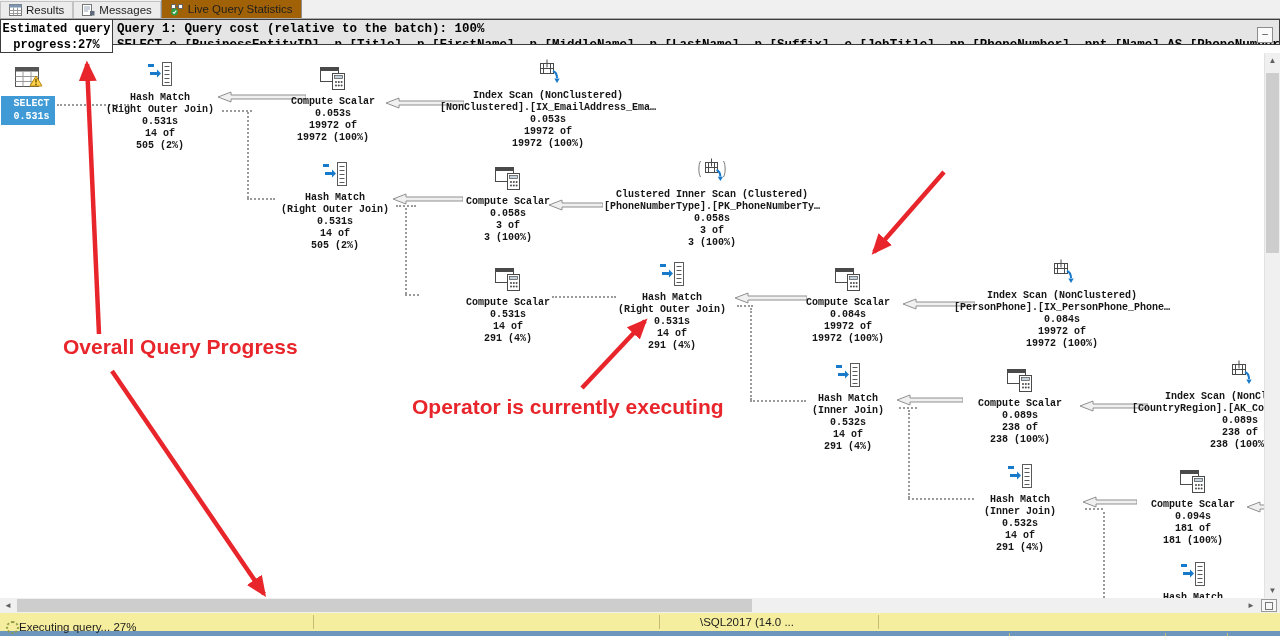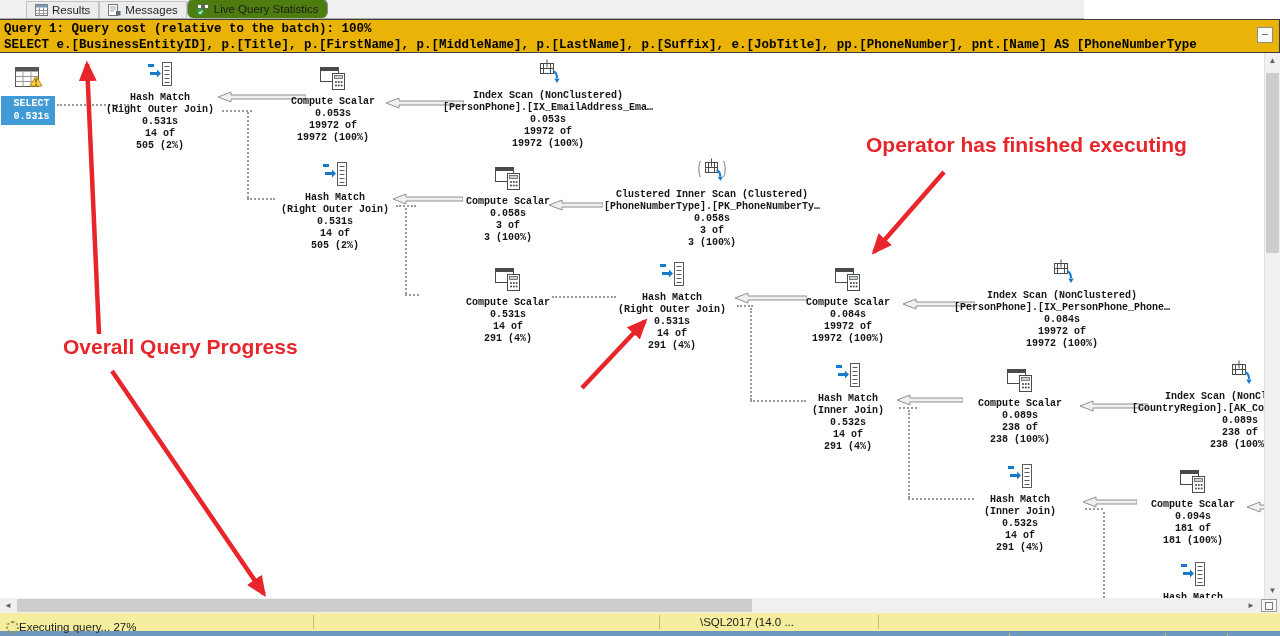--- a/index.html
+++ b/index.html
@@ -2,33 +2,33 @@
 <html style="--red: #e8252b; --sel: #3f9ad6; --status: #f5ee9e;"><head>
 <meta charset="utf-8">
 <style>
   :root{ --sel:#3f9ad6; --red:#e8252b; --status:#f5ee9e; }
   html,body{margin:0;padding:0;}
   body{width:1280px;height:636px;overflow:hidden;background:#fff;
        font-family:"Liberation Sans",sans-serif;}
   .screen{position:relative;width:1280px;height:636px;background:#fff;overflow:hidden;}
 
   
-  .tabbar{position:absolute;left:0;top:0;width:1084px;height:19px;background:#f0f0f0;
-          border-bottom:1px solid #ababab;display:flex;align-items:flex-end;box-sizing:border-box;padding-left:26px;}
+  .tabbar{position:absolute;left:0;top:0;width:1280px;height:19px;background:#f0f0f0;
+          border-bottom:1px solid #ababab;display:flex;align-items:flex-end;box-sizing:border-box;}
   .tab{height:17px;display:flex;align-items:center;gap:4px;padding:0 8px;
        font-size:11.5px;color:#1e1e1e;background:#ececec;border:1px solid #c3c3c3;border-bottom:none;
        box-sizing:border-box;white-space:nowrap;cursor:default;}
-  .tab.active{background:#4d7c0f;border-color:#8f8f8f;height:19px;position:relative;z-index:2;border-radius:6px;}
+  .tab.active{background:#a16207;border-color:#8f8f8f;height:19px;position:relative;z-index:2;}
   .ticon{display:inline-flex;align-items:center;}
 
   
   .header-row{position:absolute;left:0;top:19px;width:1280px;height:34px;display:flex;box-sizing:border-box;}
   .progress-box{width:113px;height:34px;box-sizing:border-box;border:1px solid #3c3c3c;background:#fff;
         font:bold 12px/16px "Liberation Mono",monospace;text-align:center;color:#000;padding-top:1px;}
-  .query-box{flex:1;height:34px;box-sizing:border-box;border:1px solid #3c3c3c;border-left:none;background:#eab308;
+  .query-box{flex:1;height:26px;box-sizing:border-box;border:1px solid #3c3c3c;border-left:none;background:#e5e5e5;
         font:bold 12.5px/16px "Liberation Mono",monospace;color:#000;padding:1px 20px 0 4px;
         white-space:nowrap;overflow:hidden;position:relative;}
   .collapse-box{position:absolute;right:6px;top:7px;width:14px;height:14px;border:1px solid #8c8c8c;
         background:#fafafa;font:10px/12px "Liberation Sans",sans-serif;color:#444;text-align:center;}
 
   
   .plan-canvas{position:absolute;left:0;top:53px;width:1264px;height:545px;background:#fff;overflow:hidden;}
   .node{position:absolute;width:240px;text-align:center;font:bold 10px/12px "Liberation Mono",monospace;
         color:#161616;z-index:2;}
   .node .ln{height:12px;white-space:pre;}
@@ -103,20 +103,24 @@
             <path d="M5.5 3.5h3" stroke="#666"></path>
             <circle cx="4.5" cy="9" r="3.4" fill="#2f9e44"></circle>
             <path d="M2.9 9l1.2 1.3 2.2-2.6" stroke="#fff" stroke-width="1.1" fill="none"></path>
           </svg>
       </span>
       <span>Live Query Statistics</span>
     </div>
   </div>
 
   <div class="header-row">
+    <div class="progress-box">
+      <div>Estimated query</div>
+      <div>progress:27%</div>
+    </div>
     <div class="query-box">
       <div>Query 1: Query cost (relative to the batch): 100%</div>
       <div>SELECT e.[BusinessEntityID], p.[Title], p.[FirstName], p.[MiddleName], p.[LastName], p.[Suffix], e.[JobTitle], pp.[PhoneNumber], pnt.[Name] AS [PhoneNumberType</div>
       <div class="collapse-box">–</div>
     </div>
   </div>
 
   <div class="plan-canvas" id="plan-canvas">
       <div class="node" style="left: -92px; top: 11px;"><div class="nicon">
           <svg width="30" height="30" viewBox="0 0 30 30">
@@ -169,21 +173,21 @@
       <div class="node" style="left: 428px; top: 5px;">
         <div class="nicon">
           <svg width="30" height="28" viewBox="0 0 30 28">
             <rect x="7.5" y="5.5" width="13" height="10" fill="#fff" stroke="#4a4a4a"></rect>
             <path d="M14 1.5v8M7.5 10.5h13M10.5 5.5v10M17.5 5.5v10" stroke="#4a4a4a" fill="none"></path>
             <path d="M20 13c3.2 1.2 4 3.8 4 7" stroke="#1779c9" stroke-width="2" fill="none"></path>
             <polygon points="21.3,20.5 26.7,20.5 24,25" fill="#1779c9"></polygon>
           </svg>
         </div>
         <div class="ln">Index Scan (NonClustered)</div>
-        <div class="ln">[PersonPhone].[IX_EmailAddress_Ema…</div>
+        <div class="ln">[NonClustered].[IX_EmailAddress_Ema…</div>
         <div class="ln">0.053s</div>
         <div class="ln">19972 of</div>
         <div class="ln">19972 (100%)</div>
       </div>
       <div class="node" style="left: 215px; top: 107px;">
         <div class="nicon">
           <svg width="30" height="28" viewBox="0 0 30 28">
             <rect x="17.5" y="2.5" width="9" height="23" fill="#fff" stroke="#5a5a5a"></rect>
             <path d="M19.5 6.5h5M19.5 10.5h5M19.5 14.5h5M19.5 18.5h5M19.5 22.5h5" stroke="#5a5a5a"></path>
             <path d="M3 5.5h6" stroke="#1779c9" stroke-width="3"></path>
@@ -490,22 +494,22 @@
       <span class="vsep"></span>
       <span class="item">AdventureWorks2016CTP3</span>
       <span class="vsep"></span>
       <span class="item">00:00:02</span>
       <span class="vsep"></span>
       <span class="item">5 rows</span>
     </div>
   </div>
   <div class="bottom-strip"></div>
 
-  <div class="annot" style="left:866px;top:133px;">Operator has finished executing</div>
   <div class="annot" style="left:63px;top:335px;text-align:center;">Overall Query Progress</div>
+  <div class="annot" style="left:412px;top:395px;">Operator is currently executing</div>
 
   <svg class="red-overlay">
     <defs>
       <marker id="ah" markerWidth="6" markerHeight="5" refX="3.8" refY="2" orient="auto">
         <path d="M0,0 L4.6,2 L0,4 Z" fill="#e8252b"></path>
       </marker>
     </defs>
     <line x1="99" y1="334" x2="87" y2="64" stroke="#e8252b" stroke-width="4.5" marker-end="url(#ah)"></line>
     <line x1="112" y1="371" x2="264" y2="594" stroke="#e8252b" stroke-width="4.5" marker-end="url(#ah)"></line>
     <line x1="944" y1="172" x2="874" y2="252" stroke="#e8252b" stroke-width="4.5" marker-end="url(#ah)"></line>

